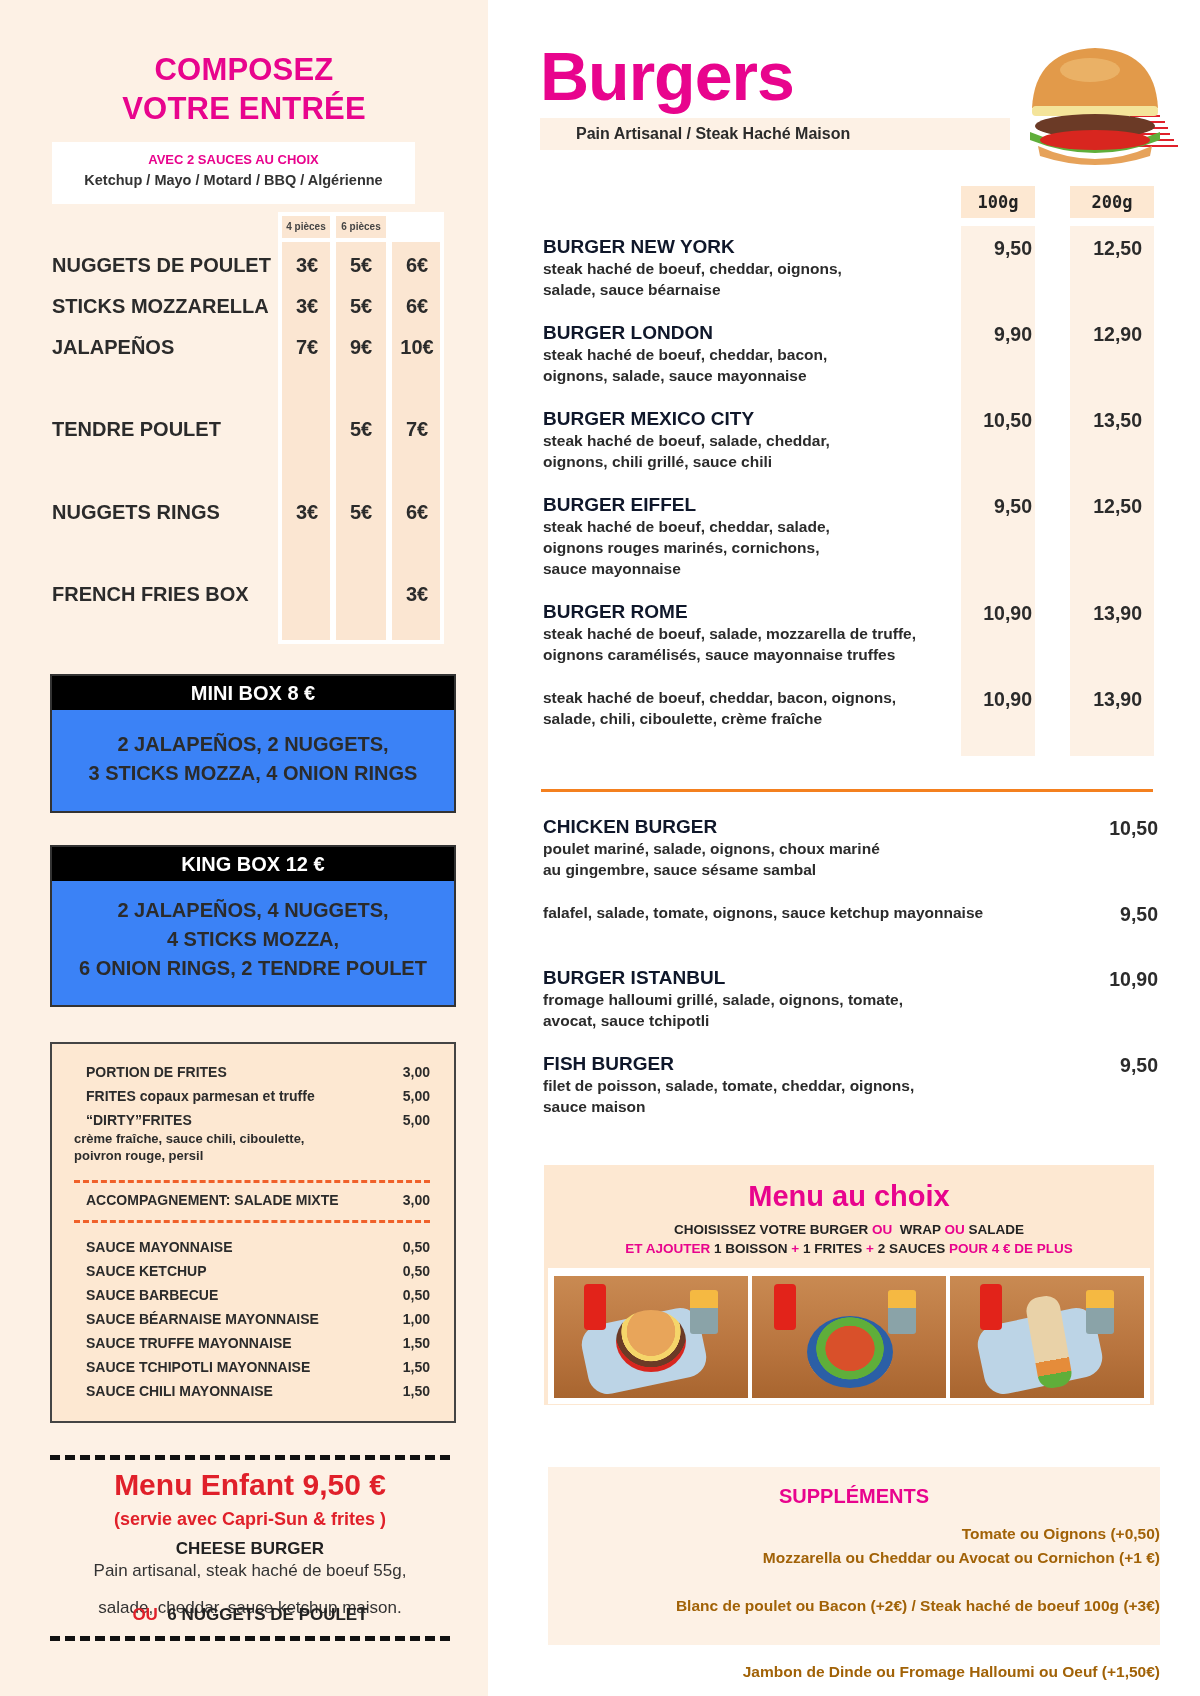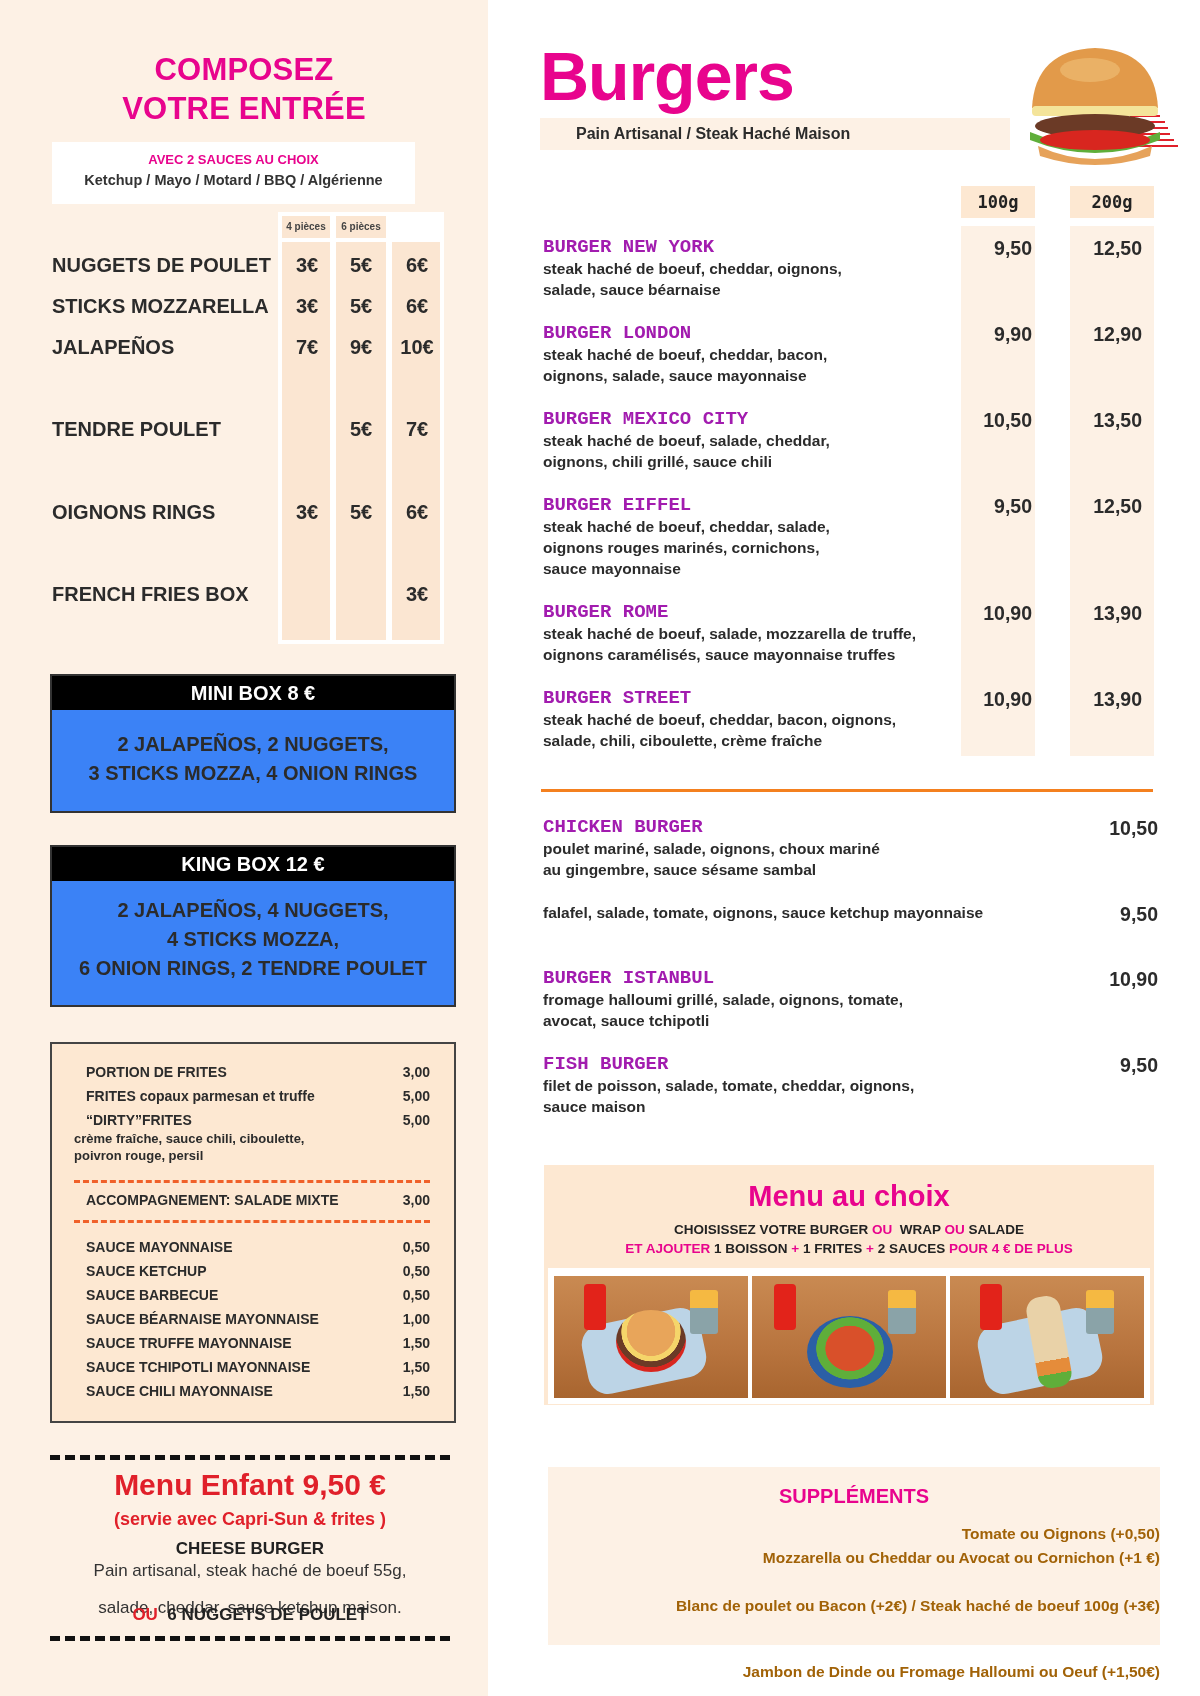--- a/index.html
+++ b/index.html
@@ -41,21 +41,21 @@
     
     .burgers-title { left: 540px; top: 36px; font-size: 68px; font-weight: bold; color: #e8048d; letter-spacing: -1px; line-height: 80px; }
     .subtitle-bar { left: 540px; top: 118px; width: 470px; height: 32px; background: #fdf1e5; }
     .subtitle-bar span { position: absolute; left: 36px; top: 7px; font-size: 16px; font-weight: bold; color: #2b2b2b; }
     .burger-img { left: 1010px; top: 40px; width: 170px; height: 130px; }
 
     .size-head { top: 186px; height: 32px; background: #fde8d2; font-family: "DejaVu Sans Mono", monospace; font-weight: bold; font-size: 17px; text-align: center; line-height: 32px; color: #222; }
     .price-col { top: 226px; height: 530px; background: #fdf1e5; }
 
     .item { left: 543px; width: 420px; }
-    .item .t { font-size: 19px; font-weight: bold; color: #a21caf; line-height: 22px; font-family: Liberation Mono, monospace; }
+    .item .t { font-size: 19px; font-weight: bold; color: #0f172a; line-height: 22px; }
     .item .d { font-size: 15.5px; font-weight: bold; color: #2b2b2b; line-height: 21px; }
     .bprice { width: 90px; text-align: right; font-size: 19.5px; font-weight: bold; color: #2b2b2b; line-height: 24px; }
 
     .orange-line { left: 541px; top: 789px; width: 612px; height: 3px; background: #f4801f; }
 
     
     .choix-box { left: 544px; top: 1165px; width: 610px; height: 240px; background: #fde8d2; }
     .choix-title { left: 544px; top: 1180px; width: 610px; text-align: center; font-size: 29px; font-weight: bold; color: #e8048d; }
     .choix-l1, .choix-l2 { left: 544px; width: 610px; text-align: center; font-size: 13.5px; font-weight: bold; color: #222; }
     .choix-l1 { top: 1222px; } .choix-l2 { top: 1241px; }
@@ -112,21 +112,21 @@
   <span class="p" style="left:284px;">9€</span>
   <span class="p" style="left:340px;">10€</span>
 </div>
 <div class="abs entree-row" style="top:414px;">
   <span class="name">TENDRE POULET</span>
   <span class="p" style="left:230px;"></span>
   <span class="p" style="left:284px;">5€</span>
   <span class="p" style="left:340px;">7€</span>
 </div>
 <div class="abs entree-row" style="top:497px;">
-  <span class="name">OIGNONS RINGS</span>
+  <span class="name">NUGGETS RINGS</span>
   <span class="p" style="left:230px;">3€</span>
   <span class="p" style="left:284px;">5€</span>
   <span class="p" style="left:340px;">6€</span>
 </div>
 <div class="abs entree-row" style="top:579px;">
   <span class="name">FRENCH FRIES BOX</span>
   <span class="p" style="left:230px;"></span>
   <span class="p" style="left:284px;"></span>
   <span class="p" style="left:340px;">3€</span>
 </div>
@@ -242,21 +242,20 @@
 
 <div class="abs item" style="top:601px; width:440px;">
   <div class="t">BURGER ROME</div>
   <div class="d">steak haché de boeuf, salade, mozzarella de truffe,</div>
   <div class="d">oignons caramélisés, sauce mayonnaise truffes</div>
 </div>
 <div class="abs bprice" style="left:942px; top:601px;">10,90</div>
 <div class="abs bprice" style="left:1052px; top:601px;">13,90</div>
 
 <div class="abs item" style="top:687px;">
-  <div class="t">BURGER STREET</div>
   <div class="d">steak haché de boeuf, cheddar, bacon, oignons,</div>
   <div class="d">salade, chili, ciboulette, crème fraîche</div>
 </div>
 <div class="abs bprice" style="left:942px; top:687px;">10,90</div>
 <div class="abs bprice" style="left:1052px; top:687px;">13,90</div>
 
 <div class="abs orange-line"></div>
 
 <div class="abs item" style="top:816px; width:600px;">
   <div class="t">CHICKEN BURGER</div>

